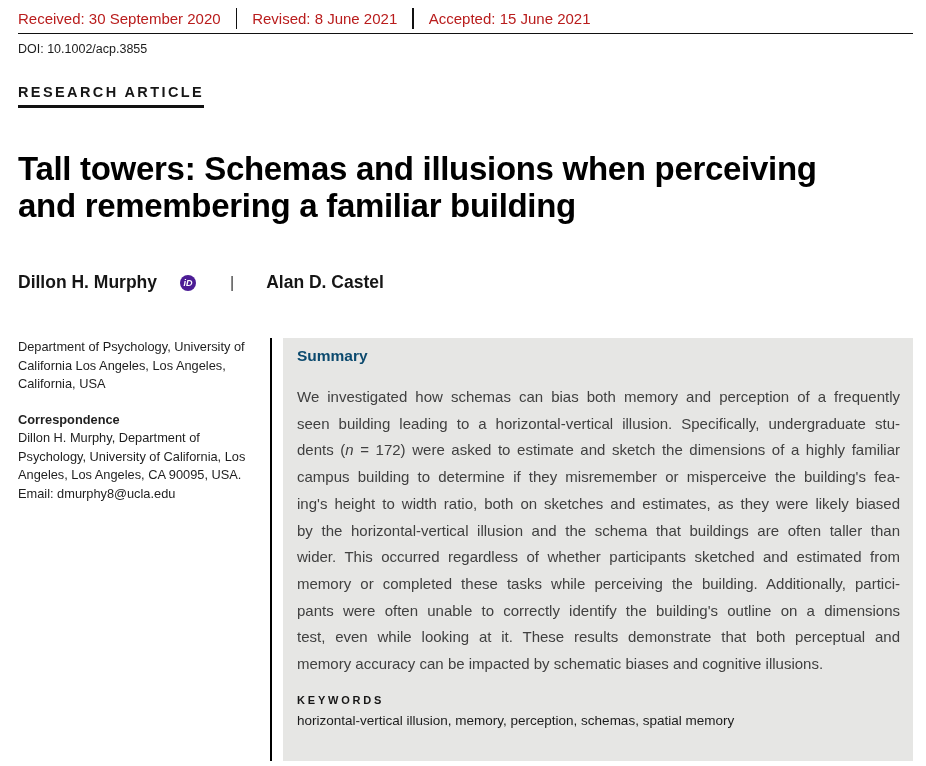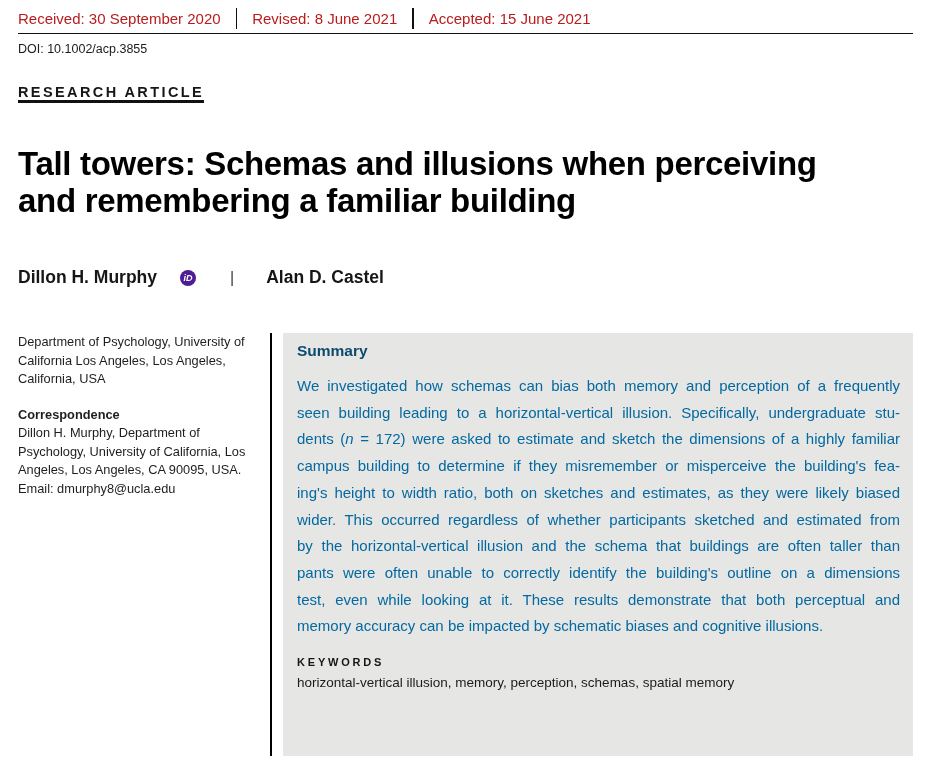--- a/index.html
+++ b/index.html
@@ -19,21 +19,21 @@
   .v-divider { width: 1.5px; height: 21px; background: #111; }
   .dates-bar .date-item:first-child { padding-right: 15px; }
   .top-rule { border-top: 1.6px solid #111; margin-top: 4px; }
 
   .doi-line { margin-top: 8px; font-size: 12.5px; color: #1c1c1c; }
 
   
   .article-row { margin-top: 12px; display: flex; justify-content: space-between; align-items: flex-start; }
   .article-type {
     margin-top: 16px; font-size: 14.5px; font-weight: bold; letter-spacing: 2.4px;
-    border-bottom: 3px solid #111; color: #161616;
+    padding-bottom: 5px; border-bottom: 3px solid #111; color: #161616;
   }
   .wiley-logo {
     font-family: "Liberation Serif", "DejaVu Serif", serif;
     font-weight: 600; font-size: 31px; letter-spacing: 5px; margin-right: -5px;
     color: #131313;
   }
 
   
   .page-title { margin-top: 42px; font-size: 33px; font-weight: bold; line-height: 37px; letter-spacing: -0.3px; color: #000000; }
 
@@ -48,21 +48,21 @@
   .author-sep { font-weight: 400; color: #3a3a3a; margin: 0 17px 0 19px; font-size: 16px; }
 
   
   .content { margin-top: 45px; display: flex; align-items: stretch; }
   .sidebar { width: 252px; flex-shrink: 0; padding-right: 15px; font-size: 12.8px; line-height: 18.5px; color: #1e1e1e; }
   .corr-heading { font-weight: bold; margin-top: 17px; }
   .col-divider { width: 2px; background: #000; flex-shrink: 0; }
 
   .summary-box { flex: 1; margin-left: 11px; background: #e6e6e4; padding: 9px 13px 16px 14px; height: 423px; }
   .summary-heading { font-size: 15.5px; font-weight: bold; color: #0c4a6e; }
-  .summary-body { margin-top: 13px; font-size: 15px; line-height: 26.7px; color: #0369a1; }
+  .summary-body { margin-top: 19px; font-size: 15px; line-height: 26.7px; color: #404040; }
   .sline { text-align: justify; text-align-last: justify; }
   .sline-last { text-align: left; }
   .nvar { font-style: italic; }
   .kw-heading { margin-top: 16px; font-size: 11px; font-weight: bold; letter-spacing: 2.8px; color: #161616; }
   .kw-text { margin-top: 7px; font-size: 13.5px; color: #1b1b1b; }
 </style>
 </head>
 <body>
 
 <div class="page">
@@ -106,22 +106,23 @@
     <div class="col-divider"></div>
 
     <div class="summary-box">
       <div class="summary-heading">Summary</div>
       <div class="summary-body">
         <div class="sline">We investigated how schemas can bias both memory and perception of a frequently</div>
         <div class="sline">seen building leading to a horizontal-vertical illusion. Specifically, undergraduate stu-</div>
         <div class="sline"><span>dents (</span><span class="nvar">n</span><span> = 172) were asked to estimate and sketch the dimensions of a highly familiar</span></div>
         <div class="sline">campus building to determine if they misremember or misperceive the building's fea-</div>
         <div class="sline">ing's height to width ratio, both on sketches and estimates, as they were likely biased</div>
+        <div class="sline">by the horizontal-vertical illusion and the schema that buildings are often taller than</div>
         <div class="sline">wider. This occurred regardless of whether participants sketched and estimated from</div>
-        <div class="sline">by the horizontal-vertical illusion and the schema that buildings are often taller than</div>
+        <div class="sline">memory or completed these tasks while perceiving the building. Additionally, partici-</div>
         <div class="sline">pants were often unable to correctly identify the building's outline on a dimensions</div>
         <div class="sline">test, even while looking at it. These results demonstrate that both perceptual and</div>
         <div class="sline-last">memory accuracy can be impacted by schematic biases and cognitive illusions.</div>
       </div>
       <div class="kw-heading">KEYWORDS</div>
       <div class="kw-text">horizontal-vertical illusion, memory, perception, schemas, spatial memory</div>
     </div>
 
   </div>
 

